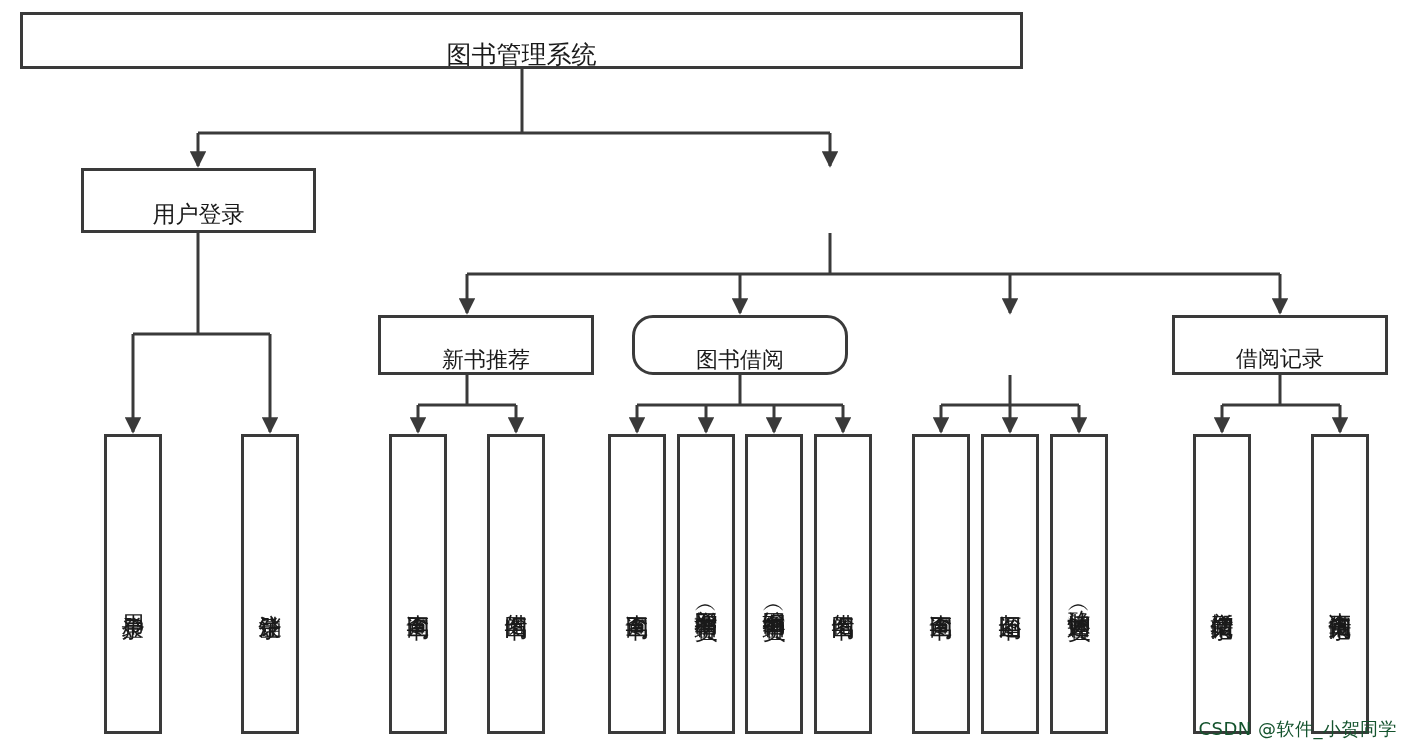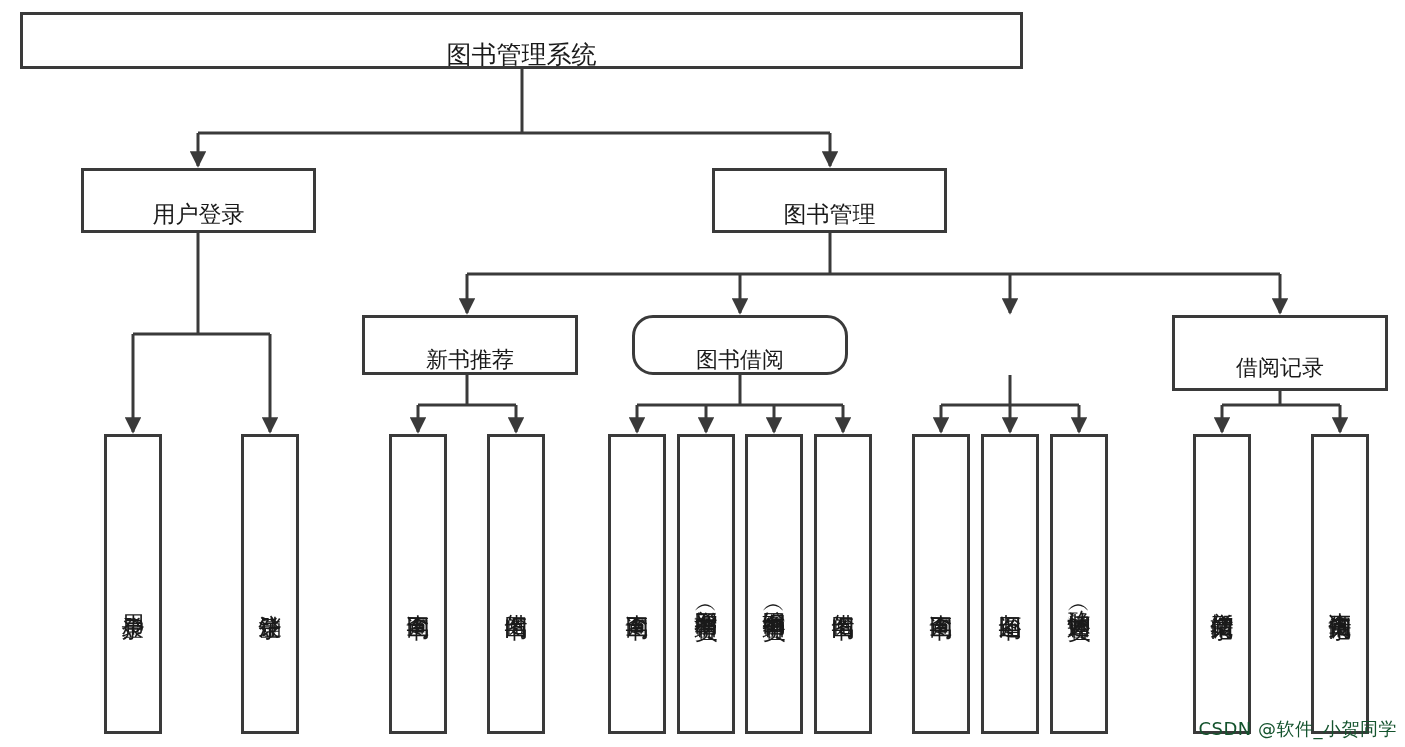--- a/index.html
+++ b/index.html
@@ -123,31 +123,28 @@
     </g>
   </svg>
 
   <div class="node h n-root" style="left:20px; top:12px; width:1003px; height:57px;">
     <span class="node-label">图书管理系统</span>
   </div>
 
   <div class="node h n-l2" style="left:81px; top:168px; width:235px; height:65px;">
     <span class="node-label">用户登录</span>
   </div>
-  <div class="node h n-l2" style="left:712px; top:168px; width:235px; height:65px;">
-    <span class="node-label">图书管理</span>
-  </div>
 
-  <div class="node h n-l3" style="left:362px; top:315px; width:216px; height:60px;">
+  <div class="node h n-l3" style="left:378px; top:315px; width:216px; height:60px;">
     <span class="node-label">新书推荐</span>
   </div>
   <div class="node h n-l3" style="left:632px; top:315px; width:216px; height:60px;border-radius:21px;">
     <span class="node-label">图书借阅</span>
   </div>
-  <div class="node h n-l3" style="left:1172px; top:315px; width:216px; height:76px;">
+  <div class="node h n-l3" style="left:1172px; top:315px; width:216px; height:60px;align-items:flex-end;">
     <span class="node-label">借阅记录</span>
   </div>
 
   <div class="node v n-leaf" style="left:104px; top:434px; width:58px; height:300px;">
     <span class="node-label">用户登录</span>
   </div>
   <div class="node v n-leaf" style="left:241px; top:434px; width:58px; height:300px;">
     <span class="node-label">注销登录</span>
   </div>
 

